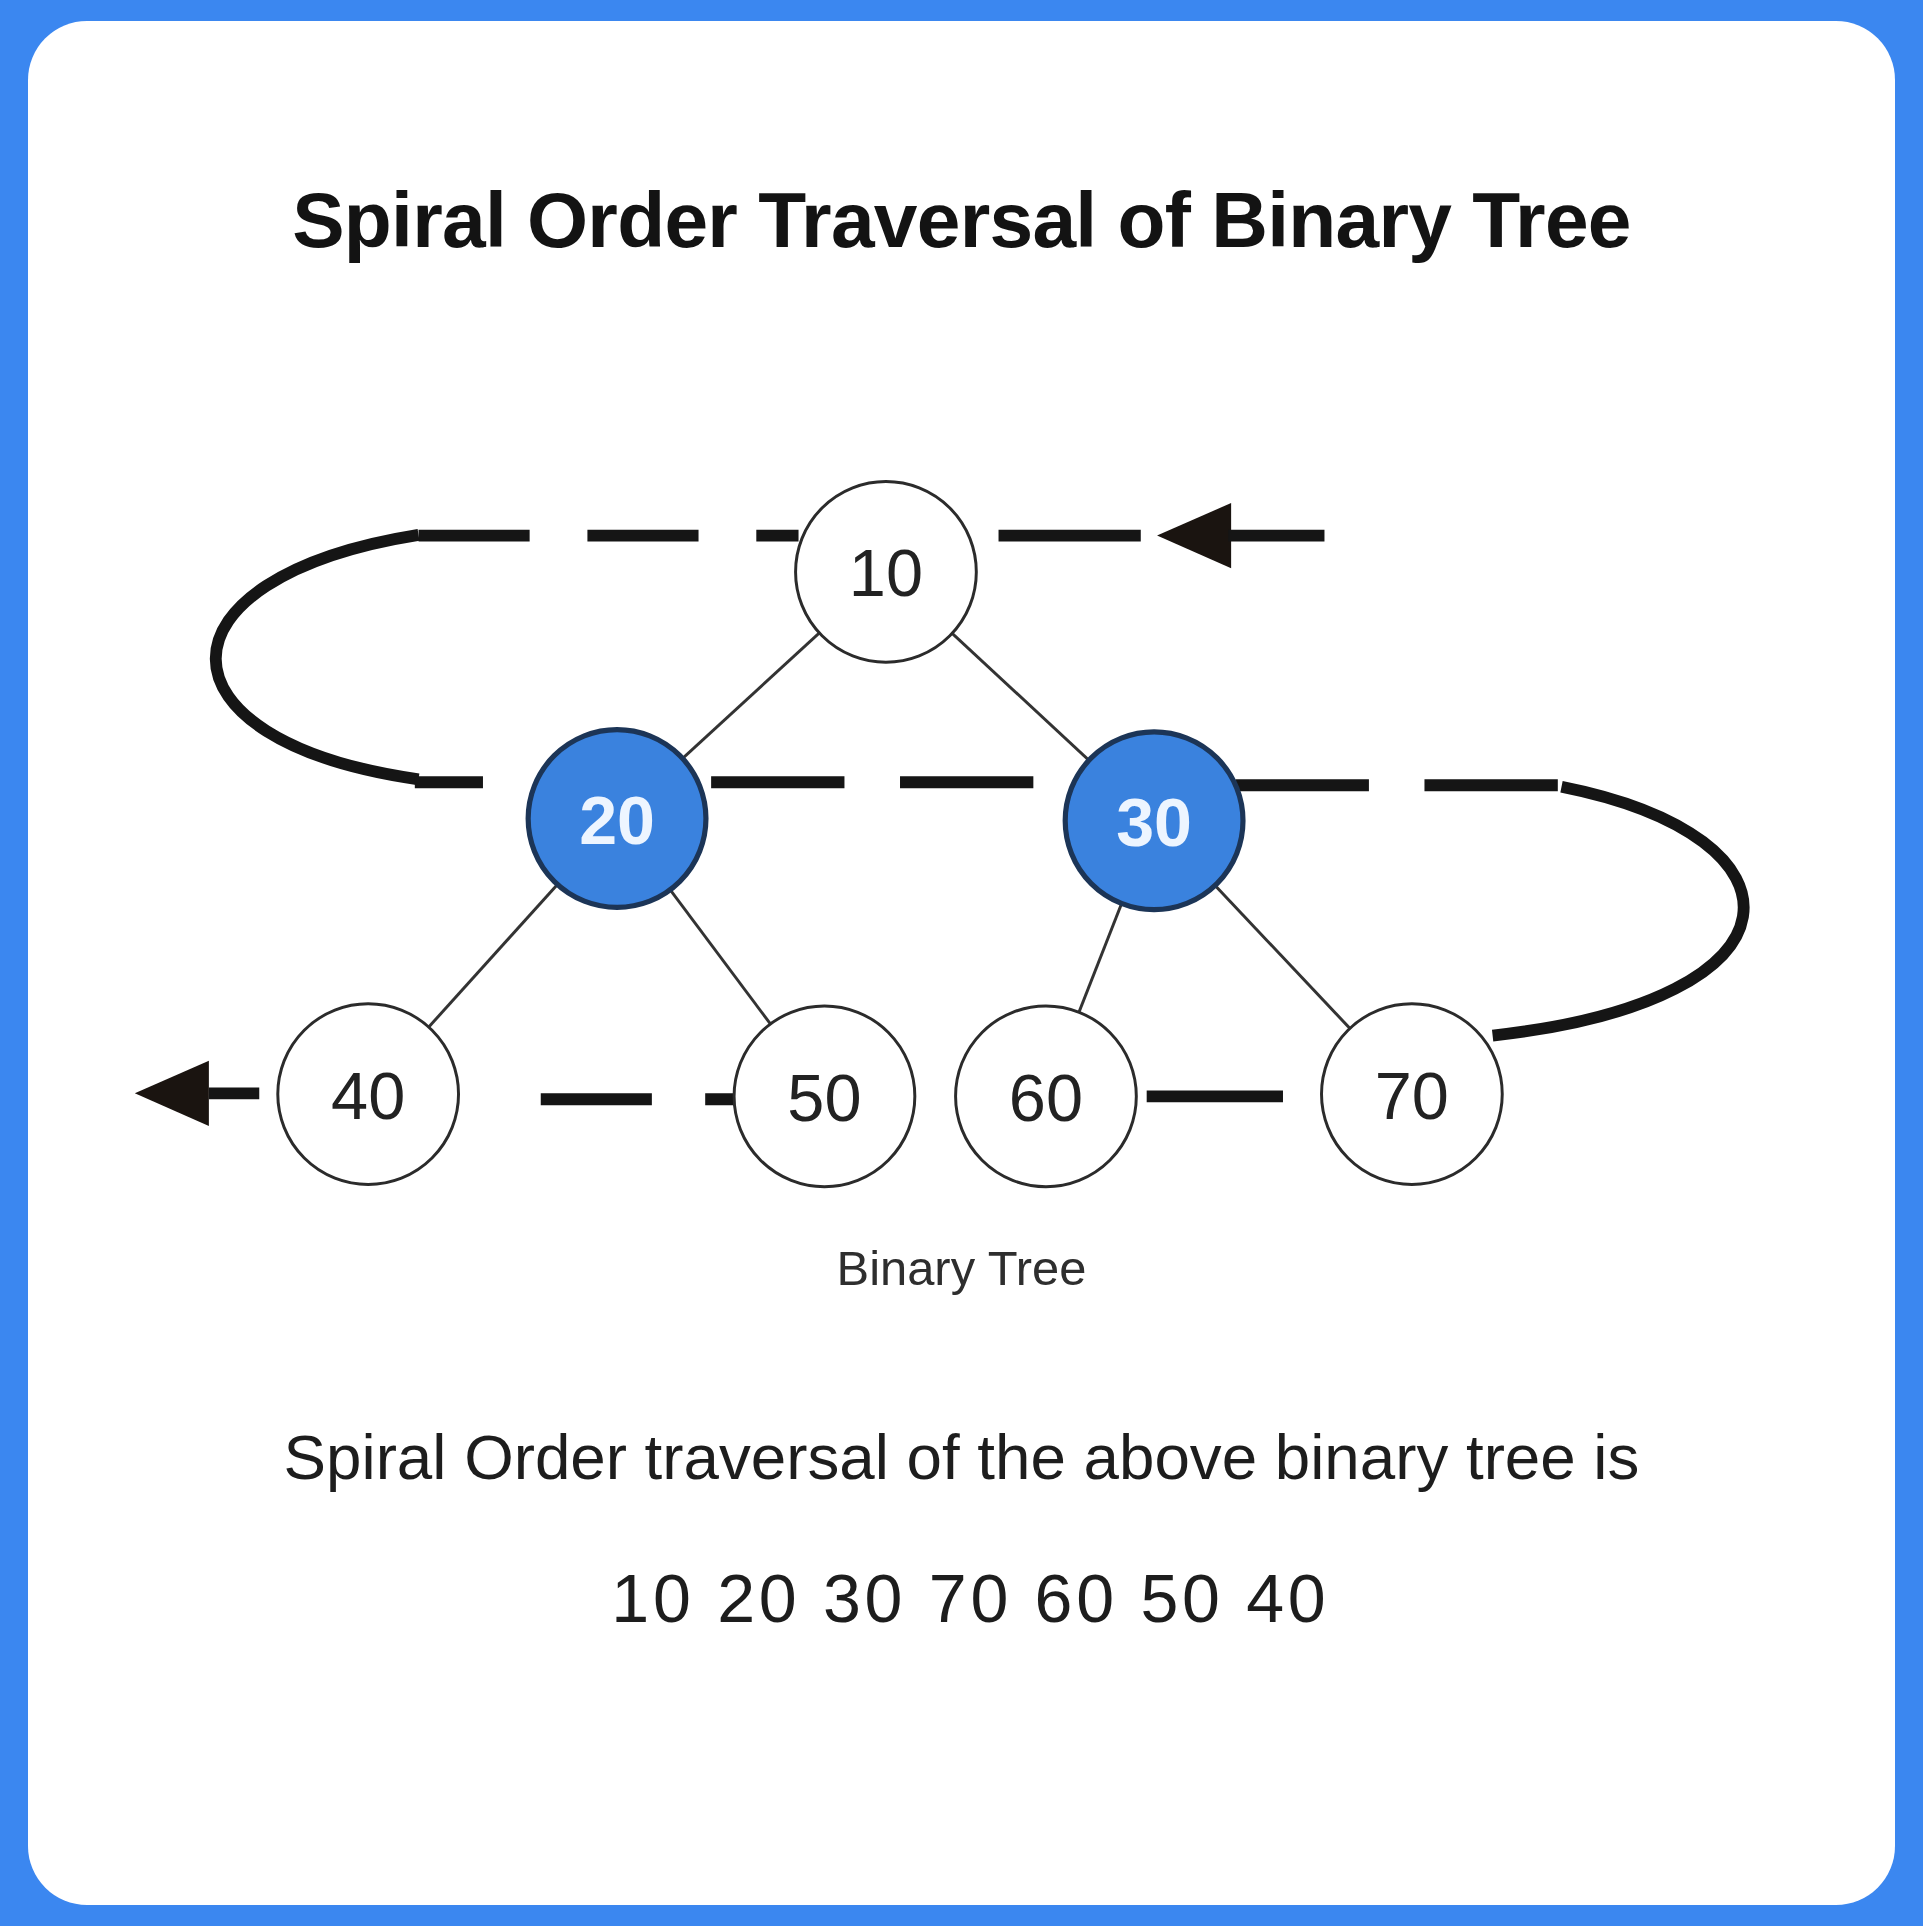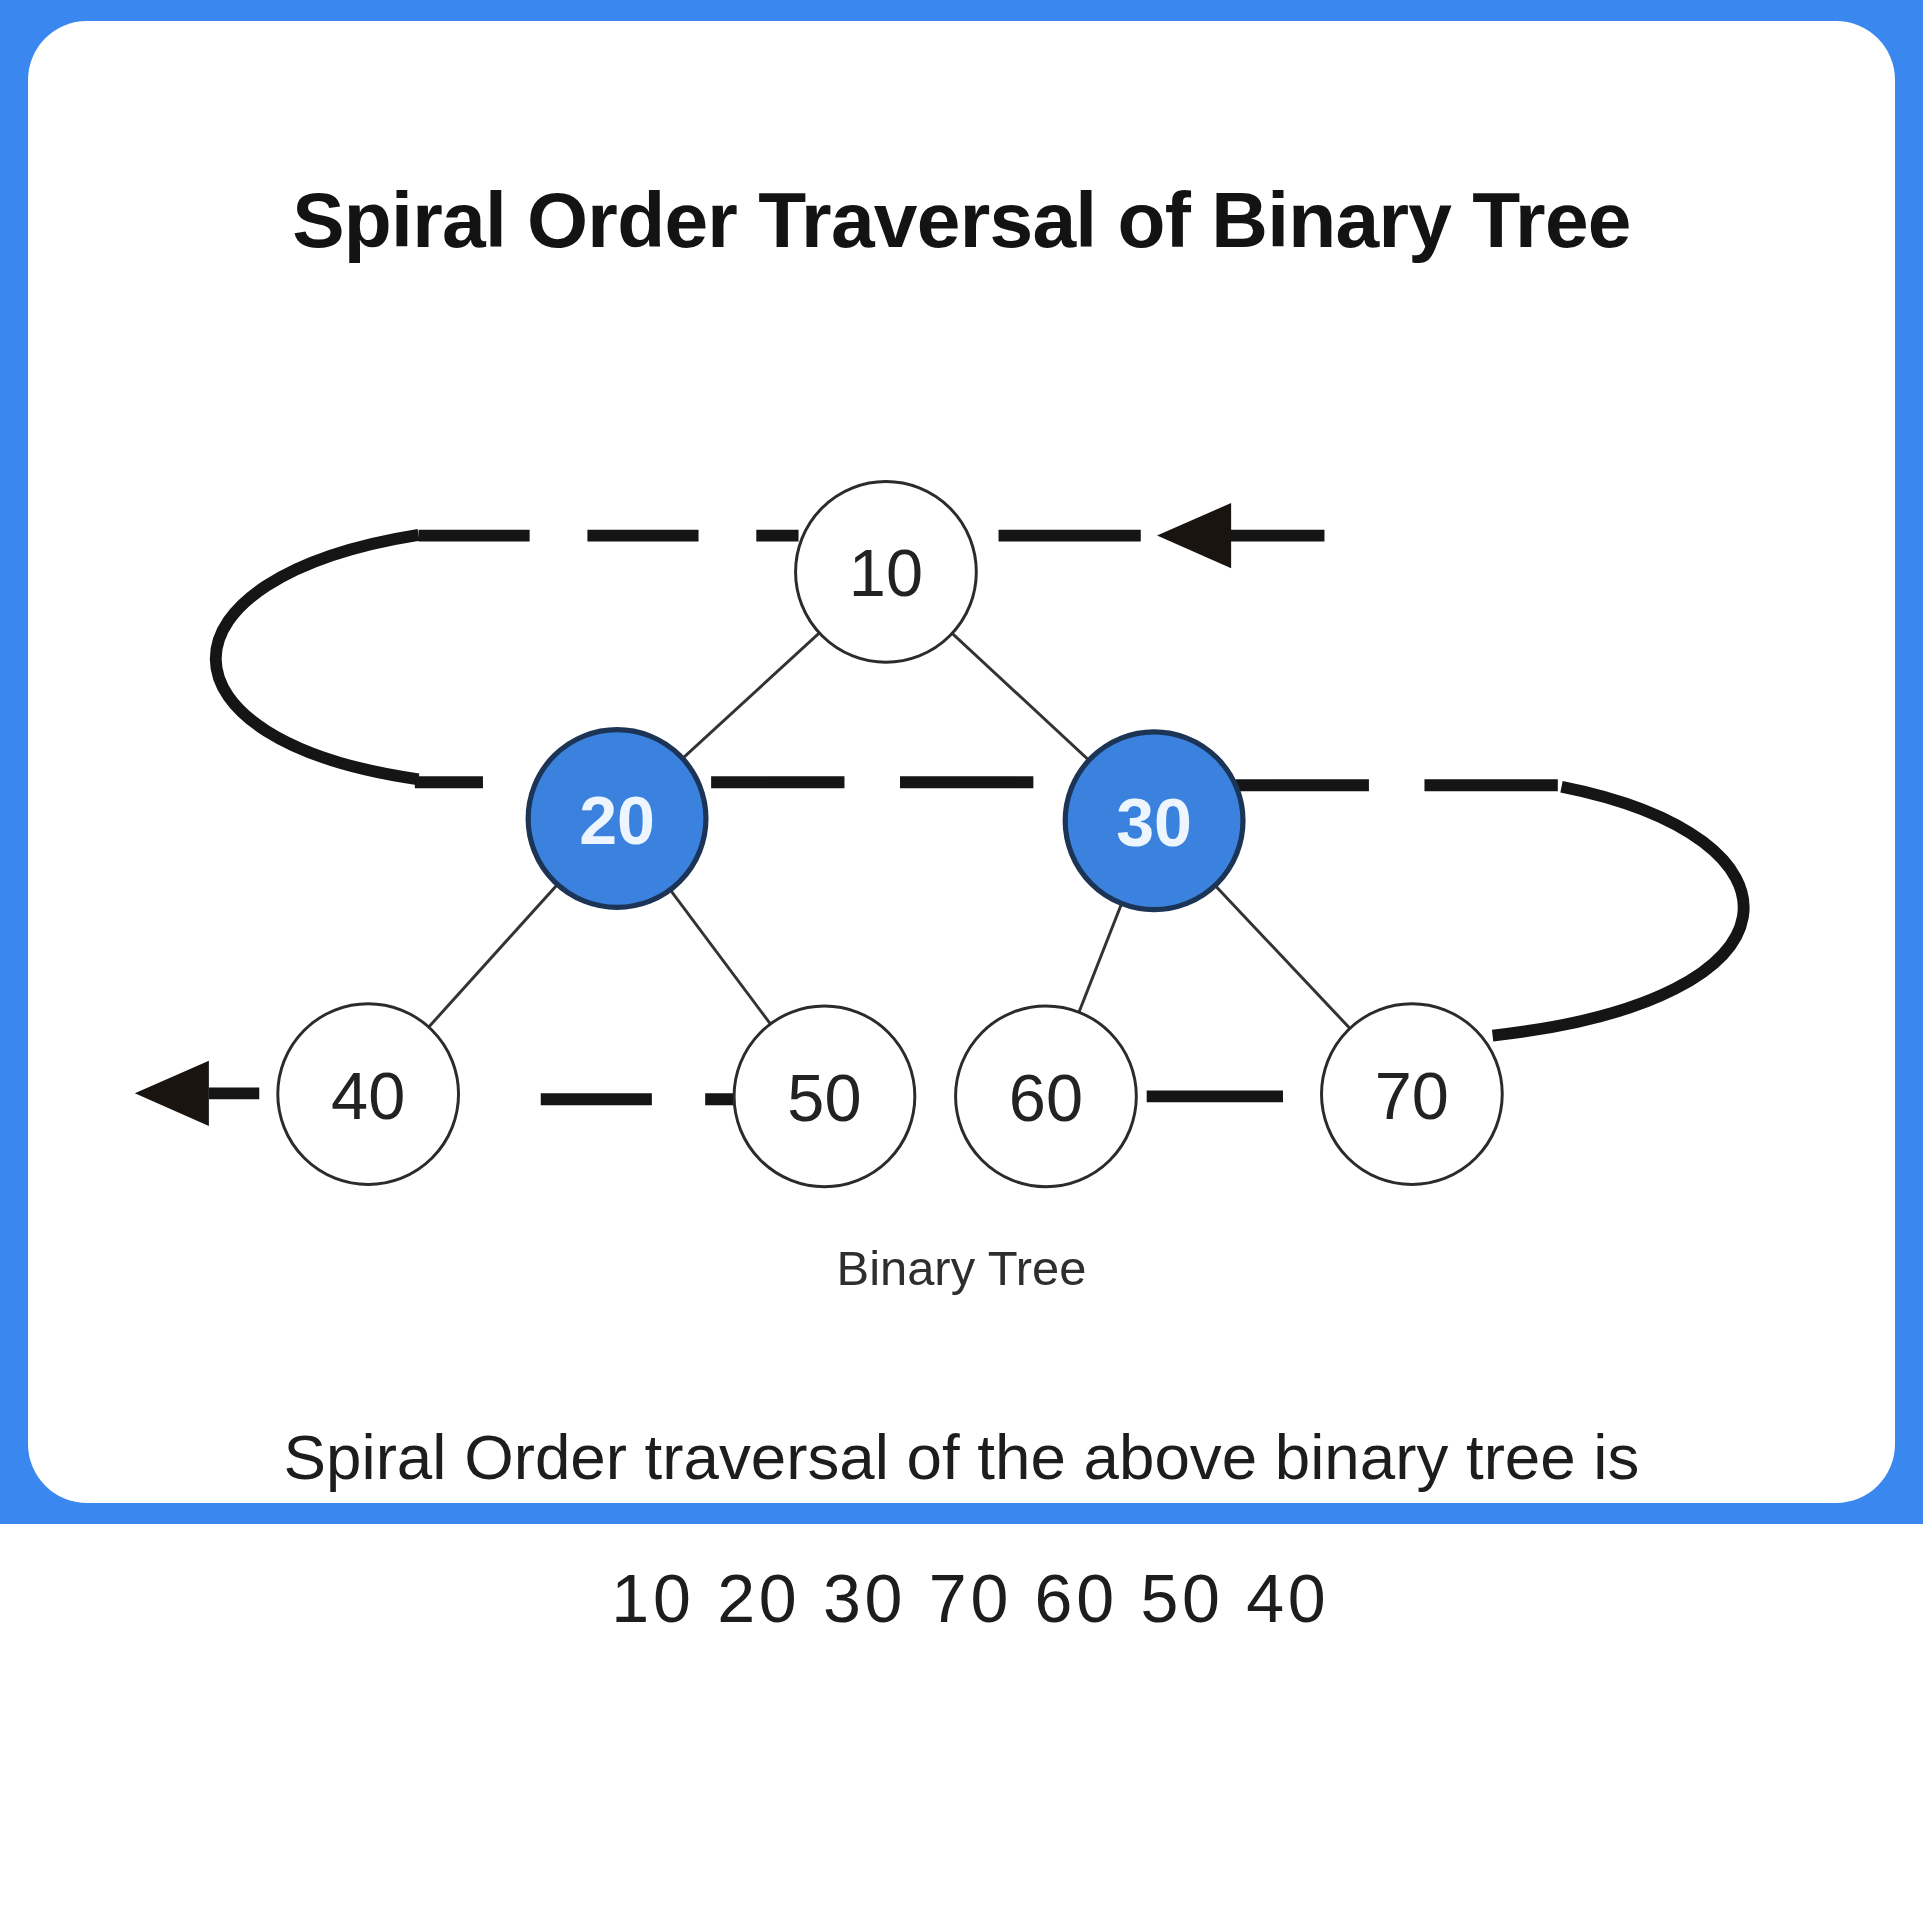--- a/index.html
+++ b/index.html
@@ -2,21 +2,21 @@
 <html style="font-size:12px"><head>
 <meta charset="utf-8">
 <style>
   html, body { margin: 0; padding: 0; }
   body {
     width: 1923px; height: 1926px;
     font-family: "Liberation Sans", "DejaVu Sans", sans-serif;
   }
   .frame {
     position: relative;
-    width: 1923px; height: 1524px;
+    width: 1923px; height: 1926px;
     background: #3B87F0;
   }
   .card {
     position: absolute;
     left: 28px; top: 21px; right: 28px; bottom: 21px;
     background: #FFFFFF;
     border-radius: 59px;
   }
   svg.diagram { position: absolute; left: 0; top: 0; }
 

